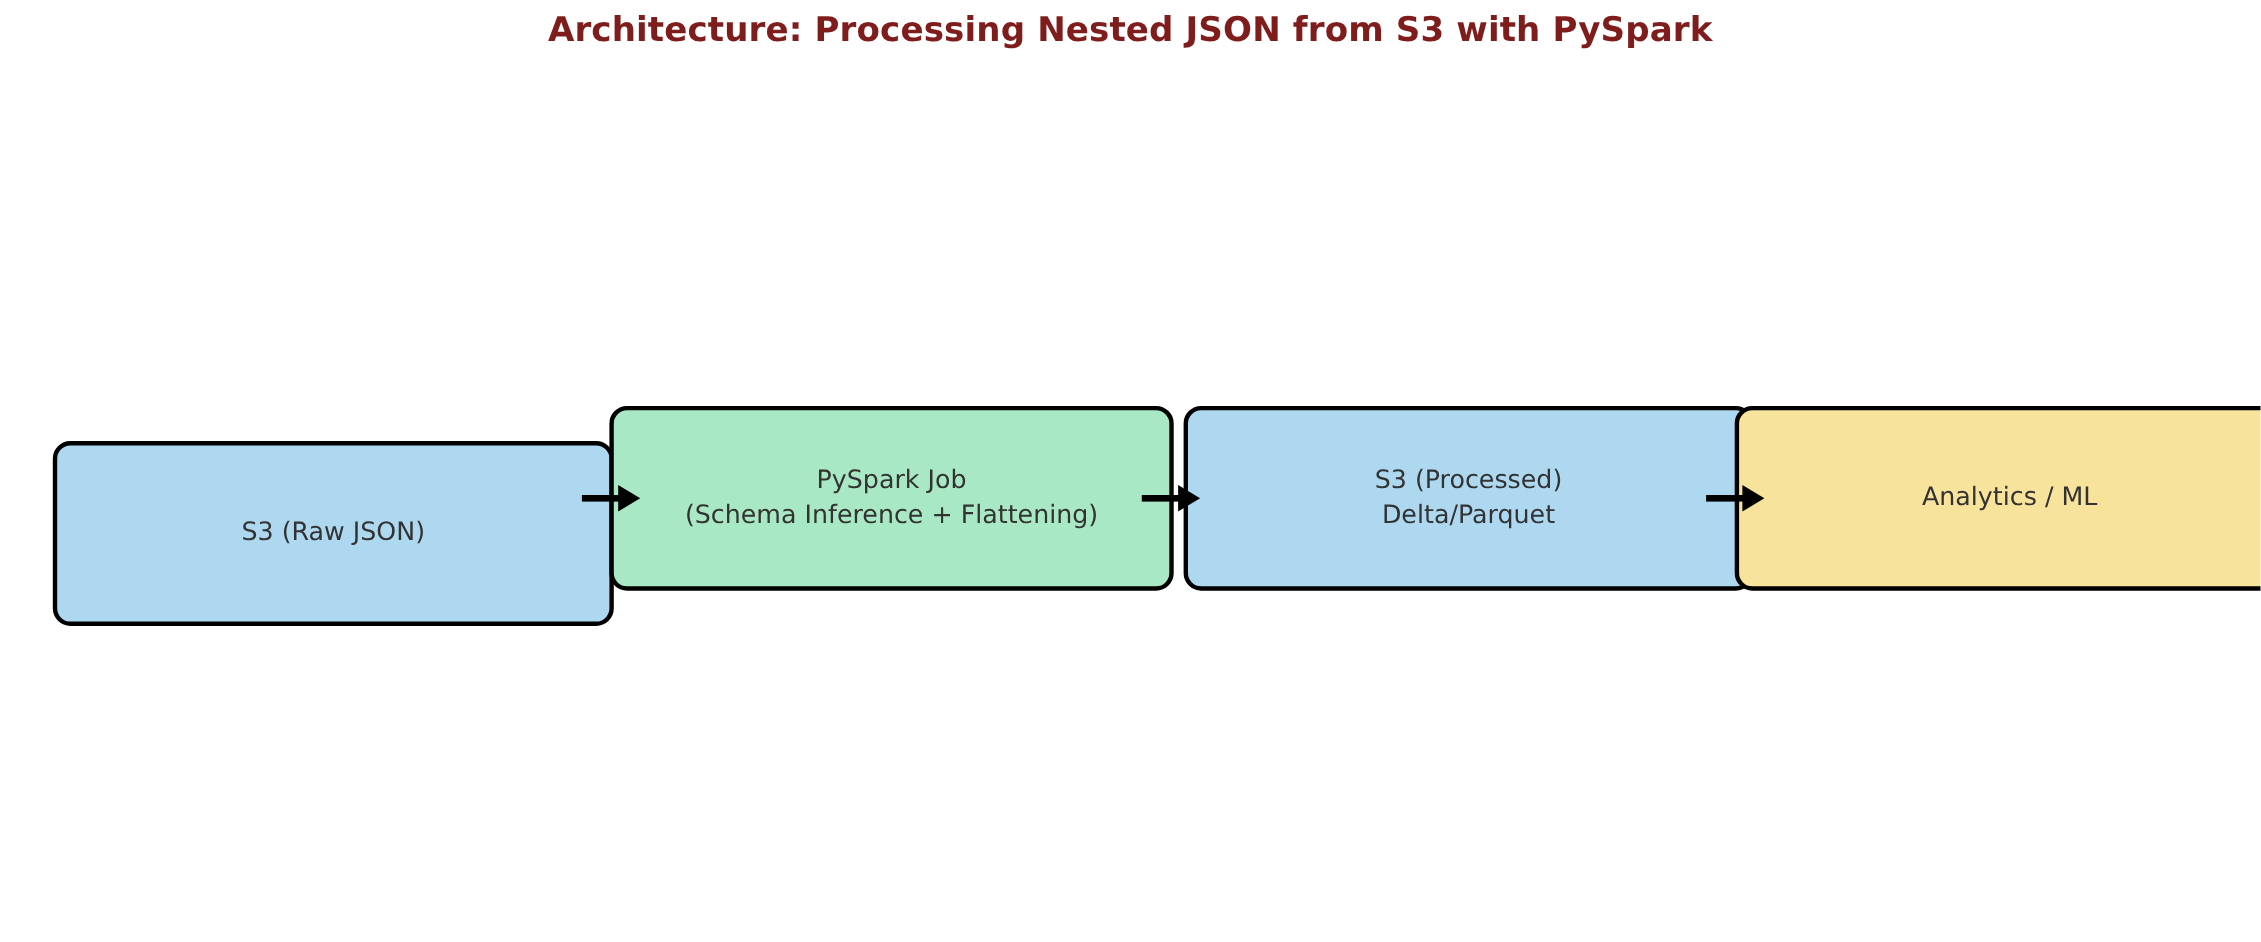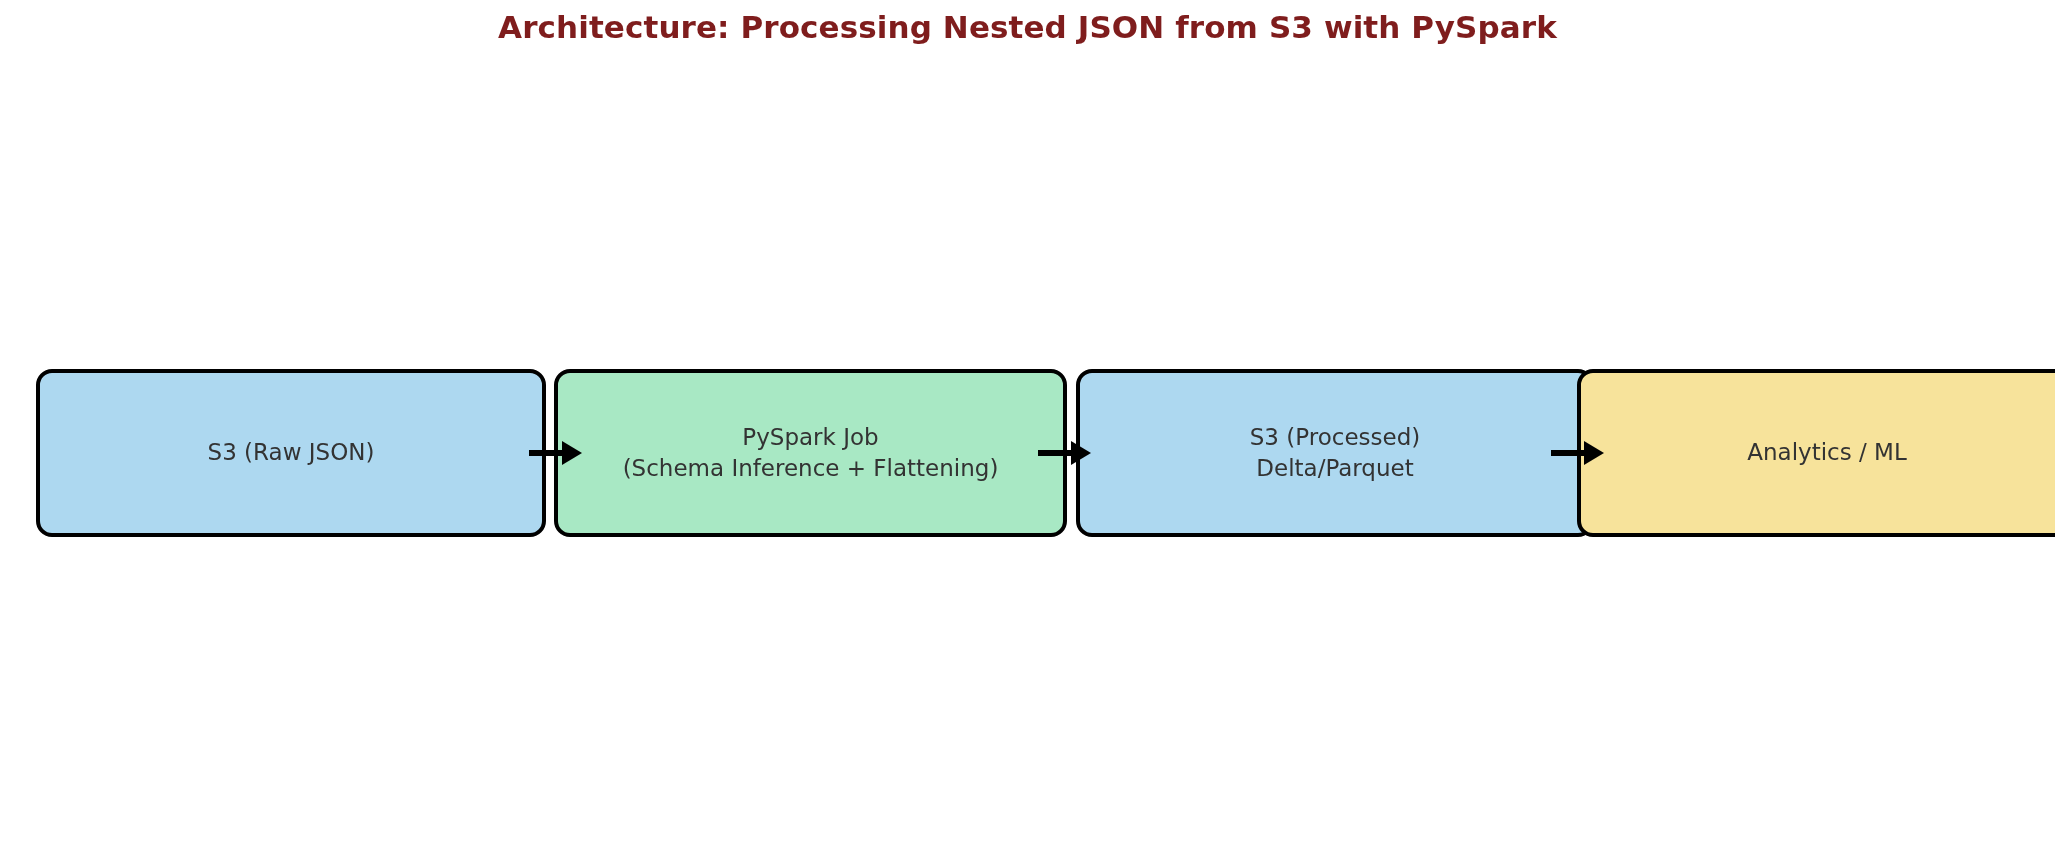--- a/index.html
+++ b/index.html
@@ -62,21 +62,21 @@
     font-family: "DejaVu Sans", sans-serif;
     font-size: 23px;
     font-weight: normal;
     color: #333333;
     line-height: 1.36;
     white-space: pre-line;
     padding: 0 10px;
   }
 
   
-  #node-0 { left: 36px;   width: 510px; }
+  #node-0 { left: 48px;   width: 510px; margin-top: 32px; }
   #node-1 { left: 554px;  width: 513px; }
   #node-2 { left: 1063px; width: 518px; }
   #node-3 { left: 1577px; width: 500px; }
 
   
   .flow-arrow {
     position: absolute;
     top: 447px;
     height: 12px;
     z-index: 5;

